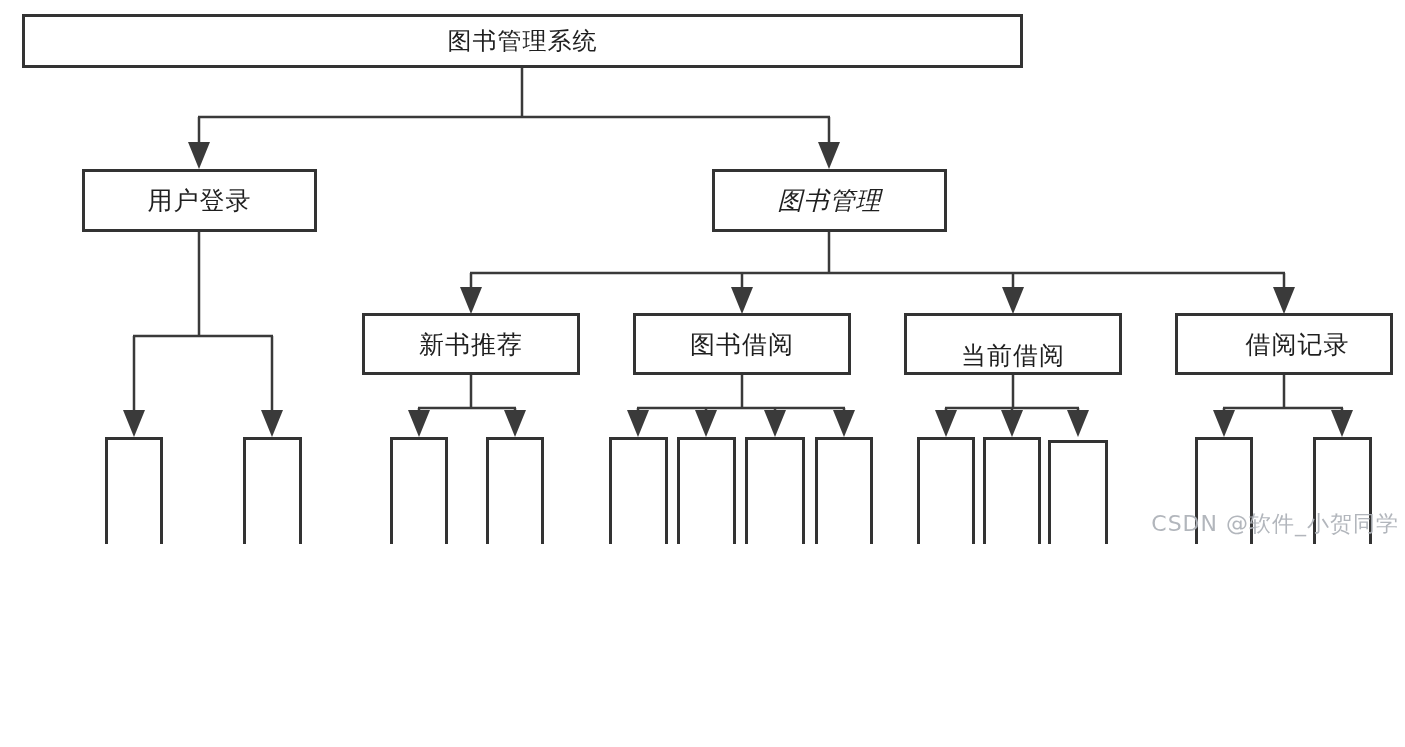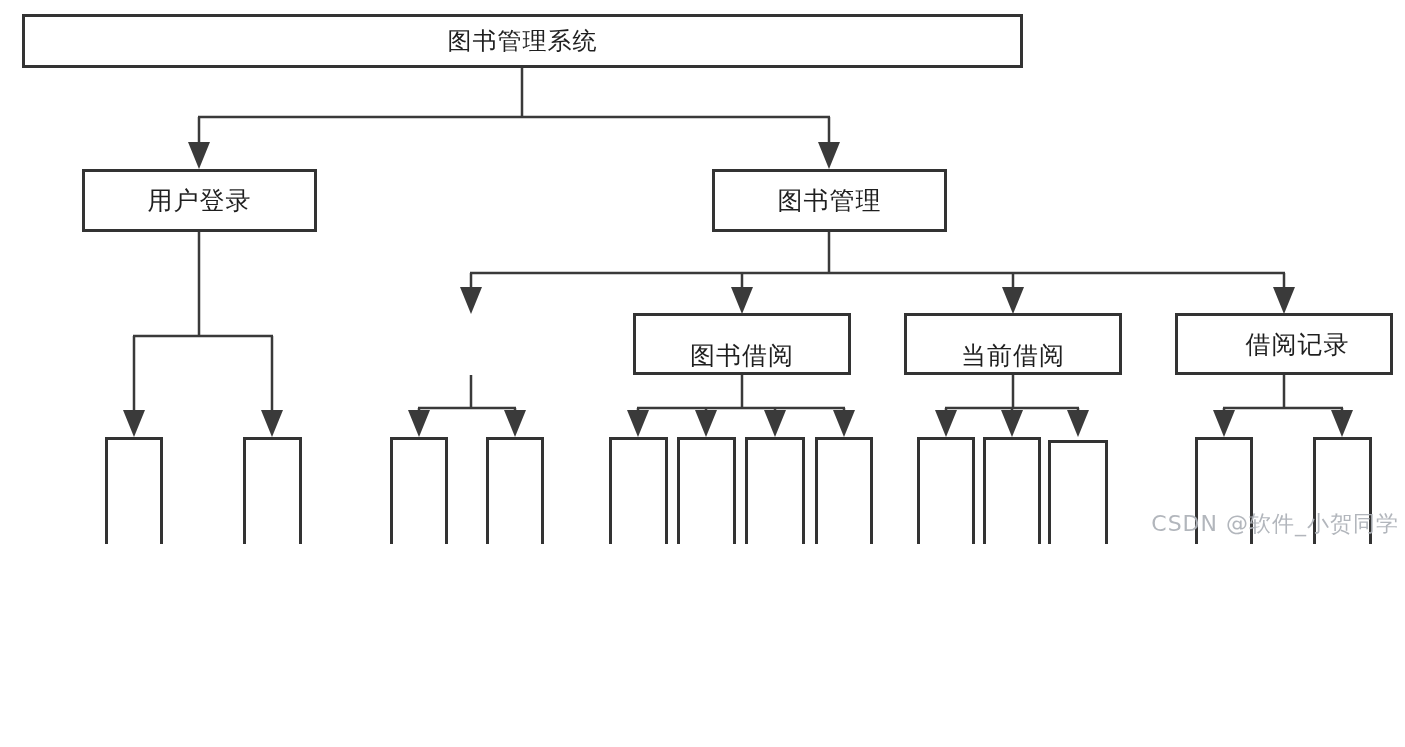--- a/index.html
+++ b/index.html
@@ -124,25 +124,28 @@
     </g>
   </svg>
 
   <div class="box lvl-top" style="left:22px; top:14px; width:1001px; height:54px;">
     <span>图书管理系统</span>
   </div>
 
   <div class="box lvl2" style="left:82px; top:169px; width:235px; height:63px;">
     <span>用户登录</span>
   </div>
-  <div class="box lvl2" style="left:712px; top:169px; width:235px; height:63px;">
+  <div class="box lvl2" style="left:712px; top:169px; width:235px; height:63px;font-style:italic;">
     <span>图书管理</span>
   </div>
 
-  <div class="box lvl3" style="left:633px; top:313px; width:218px; height:62px;align-items:flex-end;">
+  <div class="box lvl3" style="left:362px; top:313px; width:218px; height:62px;">
+    <span>新书推荐</span>
+  </div>
+  <div class="box lvl3" style="left:633px; top:313px; width:218px; height:62px;">
     <span>图书借阅</span>
   </div>
   <div class="box lvl3" style="left:904px; top:313px; width:218px; height:62px;align-items:flex-end;">
     <span>当前借阅</span>
   </div>
   <div class="box lvl3" style="left:1175px; top:313px; width:218px; height:62px;padding-left:27px;">
     <span>借阅记录</span>
   </div>
 
   <div class="box leaf" style="left:105px; top:437px; width:58px; height:298px;">

